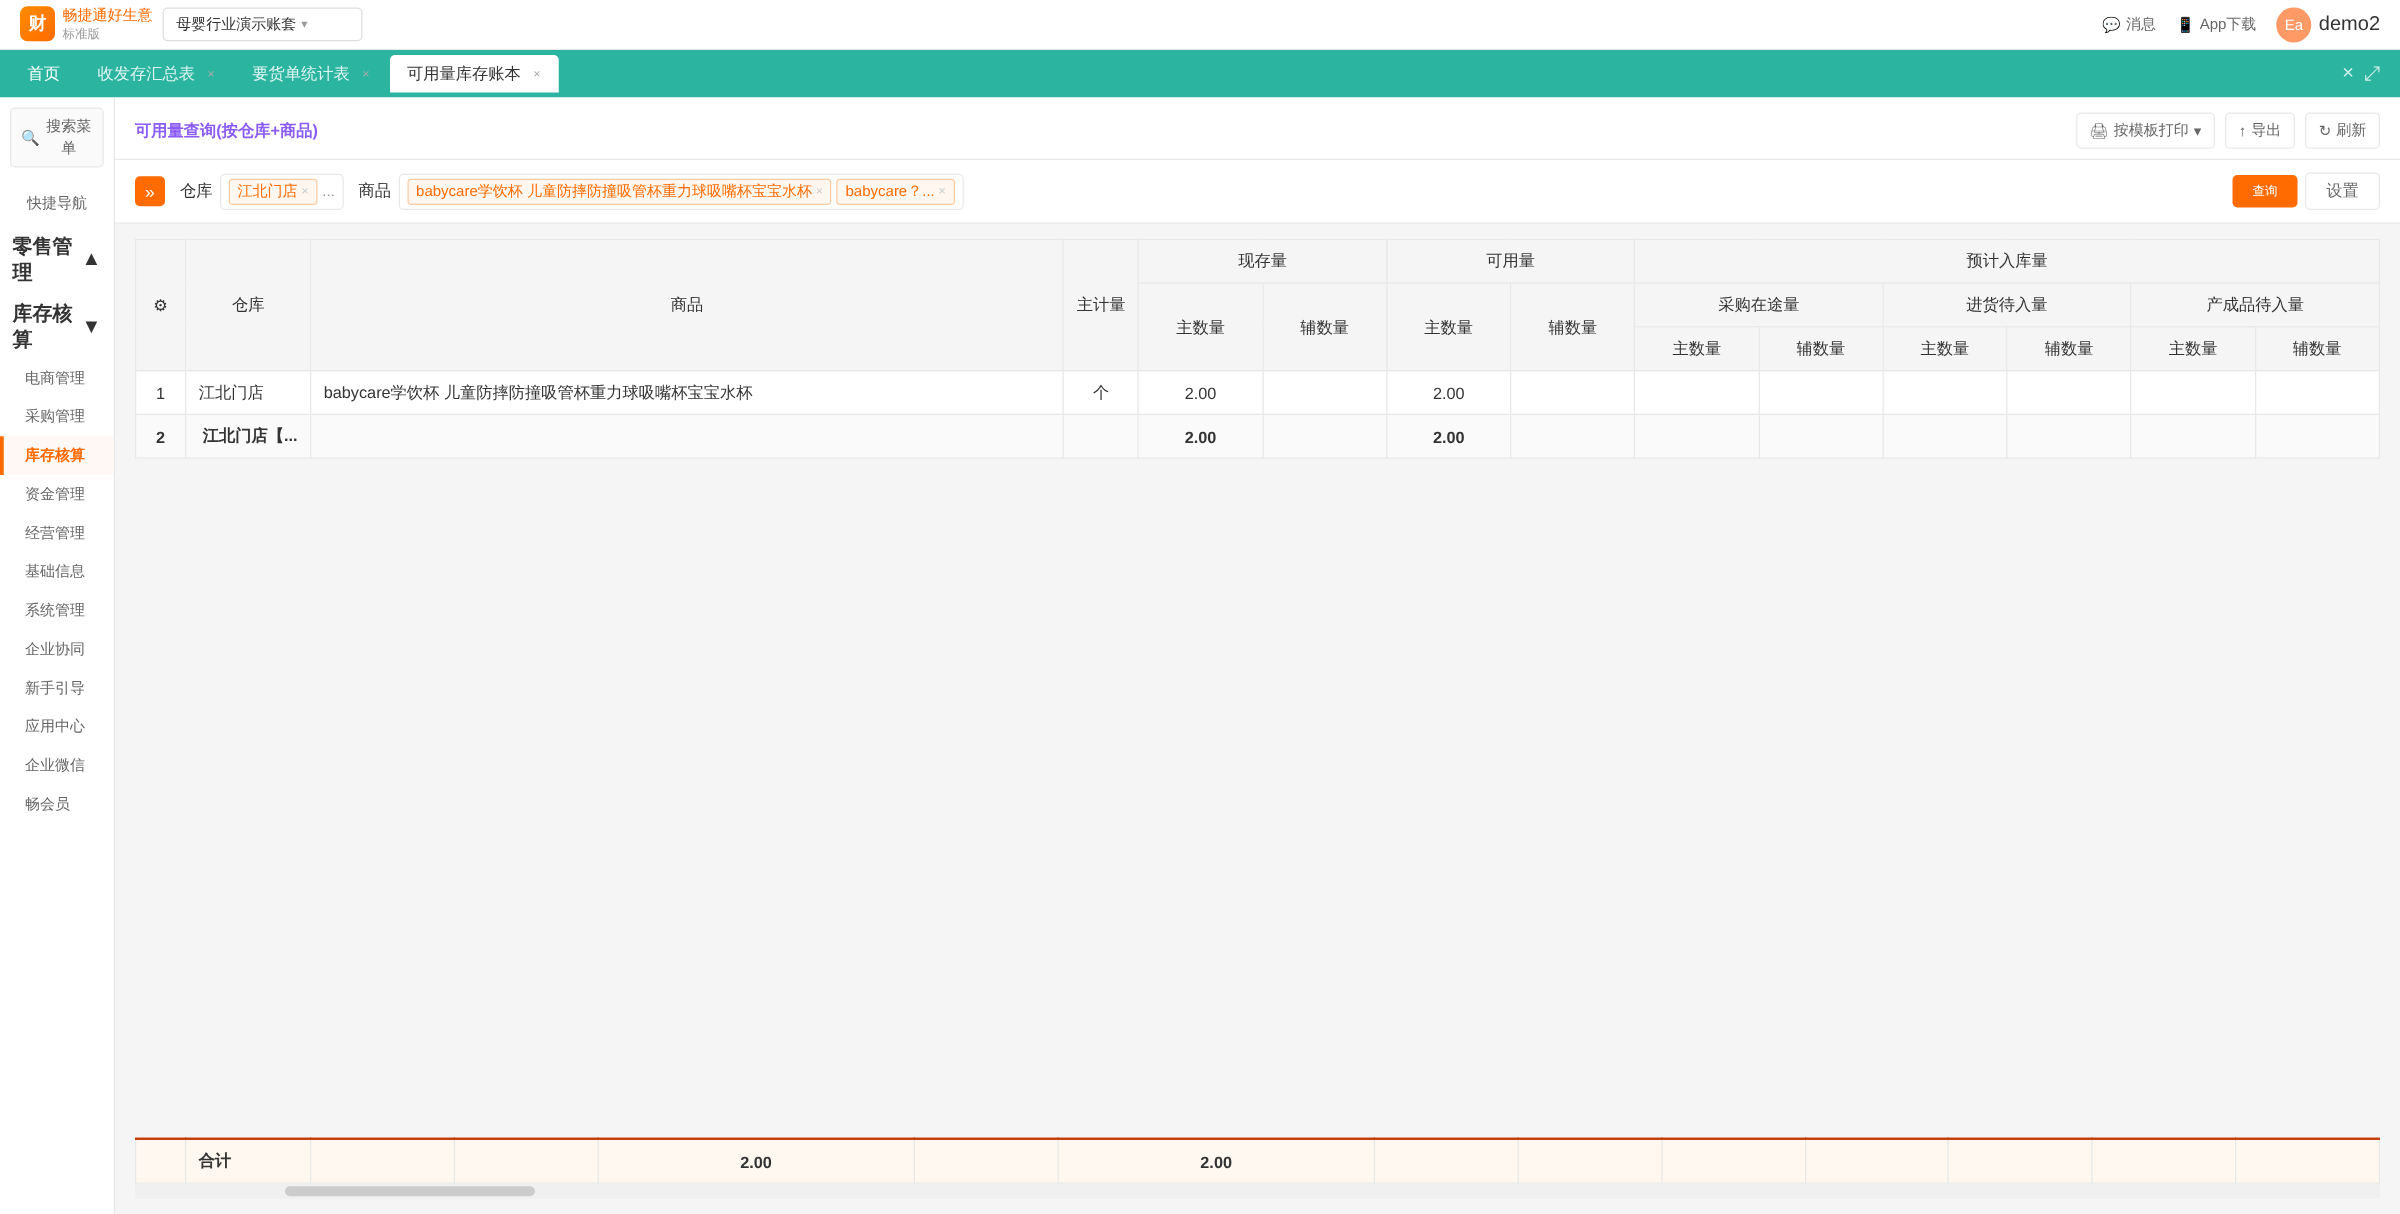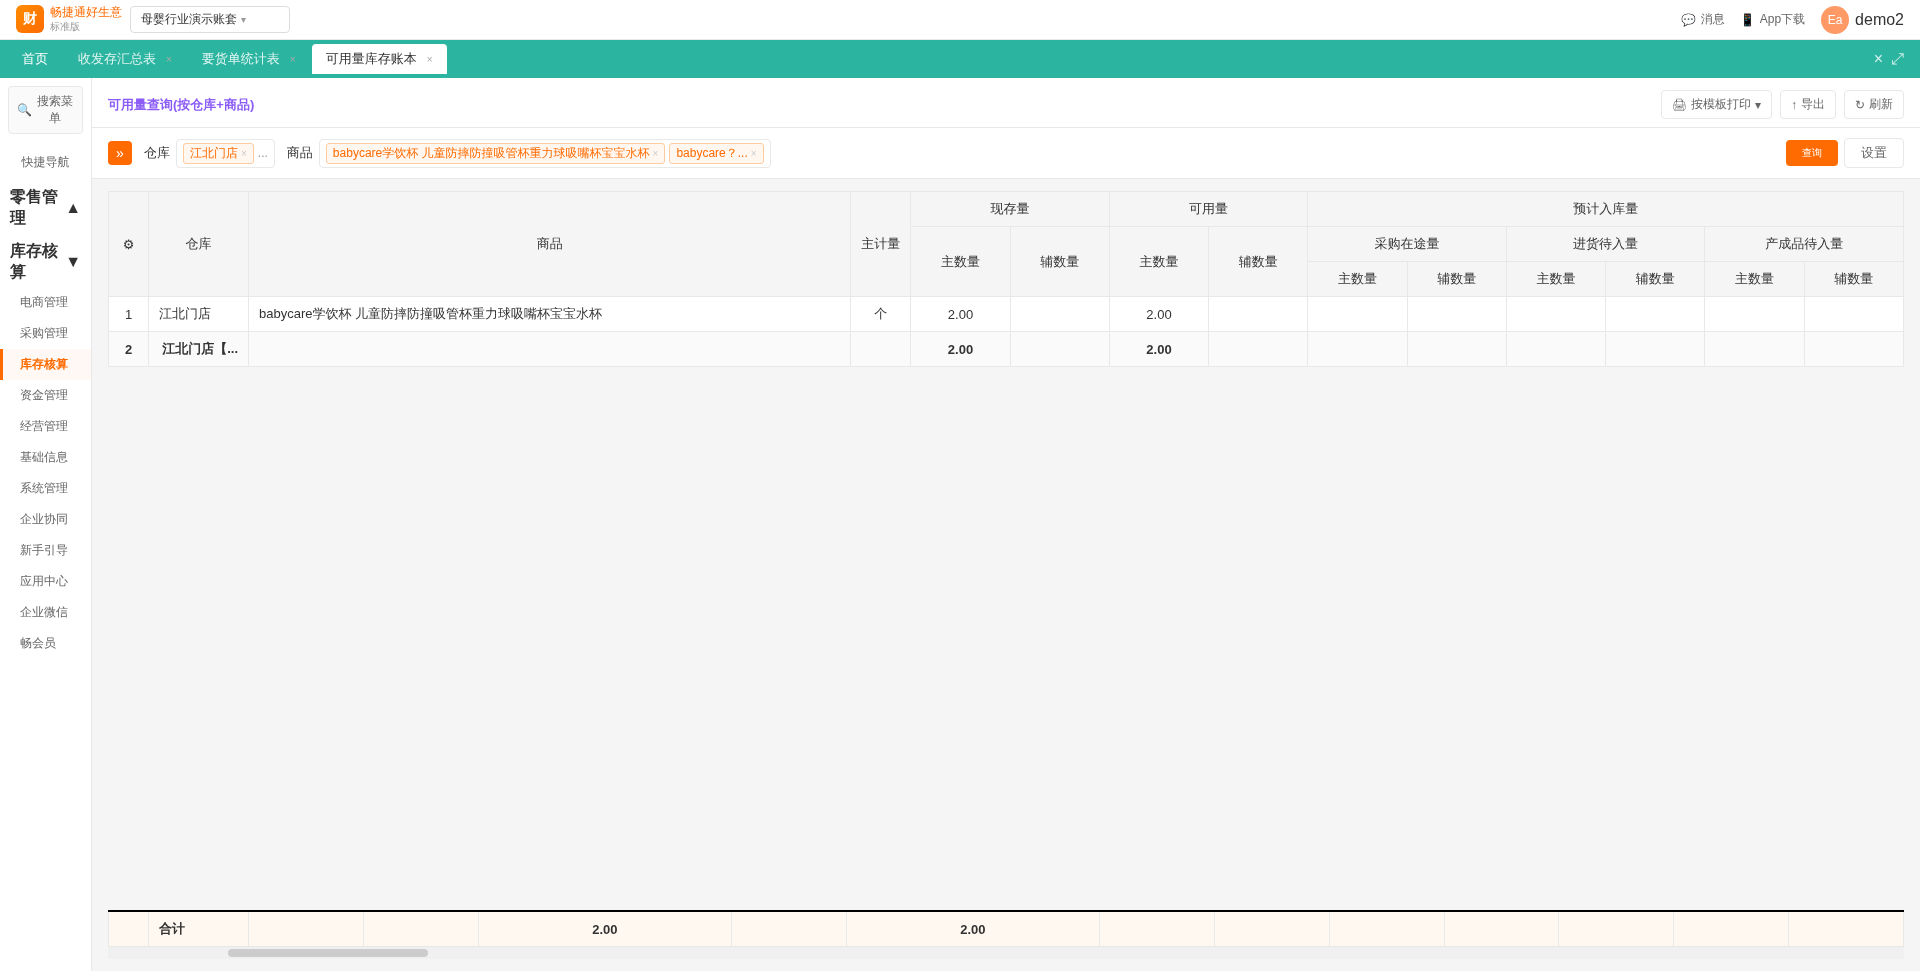--- a/index.html
+++ b/index.html
@@ -401,21 +401,21 @@
               <td></td>
               <td></td>
               <td></td>
               <td></td>
             </tr>
           </tbody>
         </table>
       </div>
 
       <div style="margin-top:auto;">
-        <table class="data-table" style="border-top:2px solid #000000;">
+        <table class="data-table" style="border-top:2px solid #c2410c;">
           <tbody>
             <tr>
               <td style="background:#fff8f0;font-weight:bold;text-align:left;width:40px;"></td>
               <td style="background:#fff8f0;font-weight:bold;text-align:left;width:100px;">合计</td>
               <td style="background:#fff8f0;"></td>
               <td style="background:#fff8f0;"></td>
               <td style="background:#fff8f0;font-weight:bold;">2.00</td>
               <td style="background:#fff8f0;"></td>
               <td style="background:#fff8f0;font-weight:bold;">2.00</td>
               <td style="background:#fff8f0;"></td>

